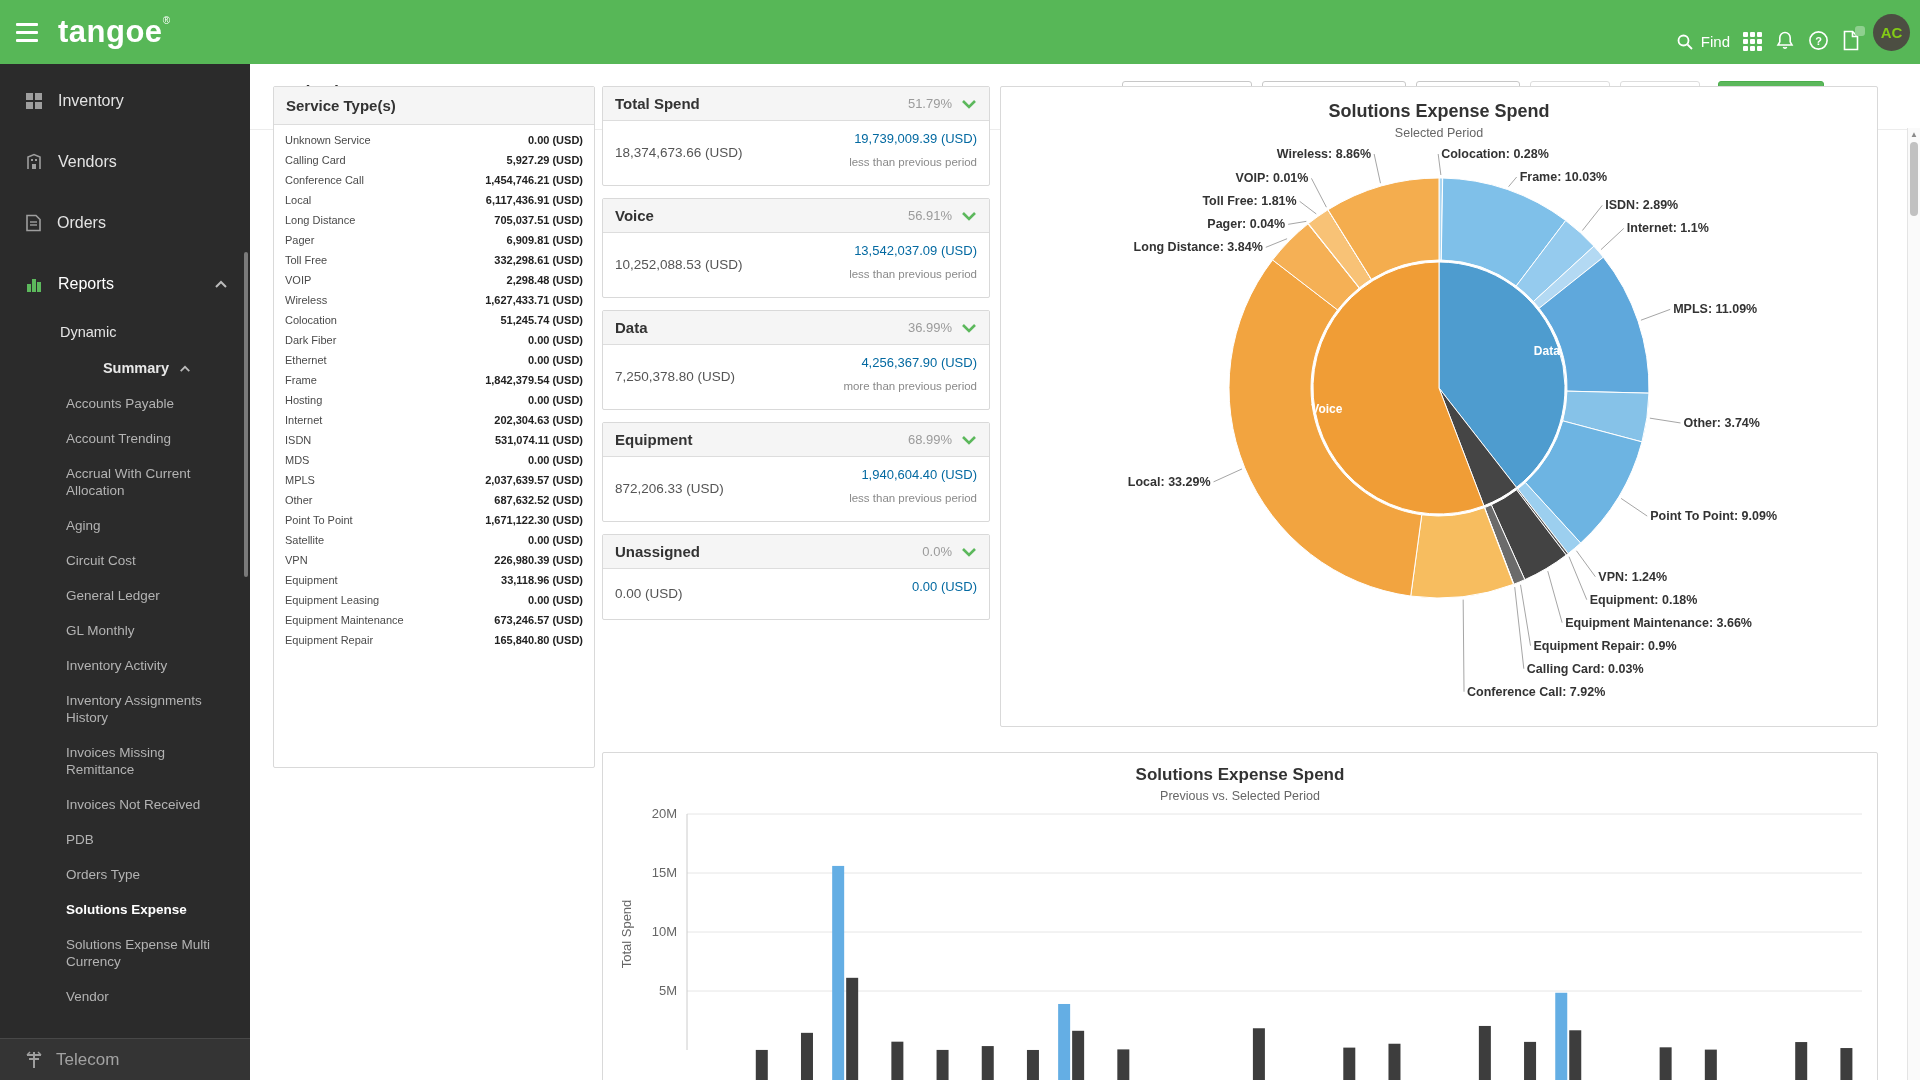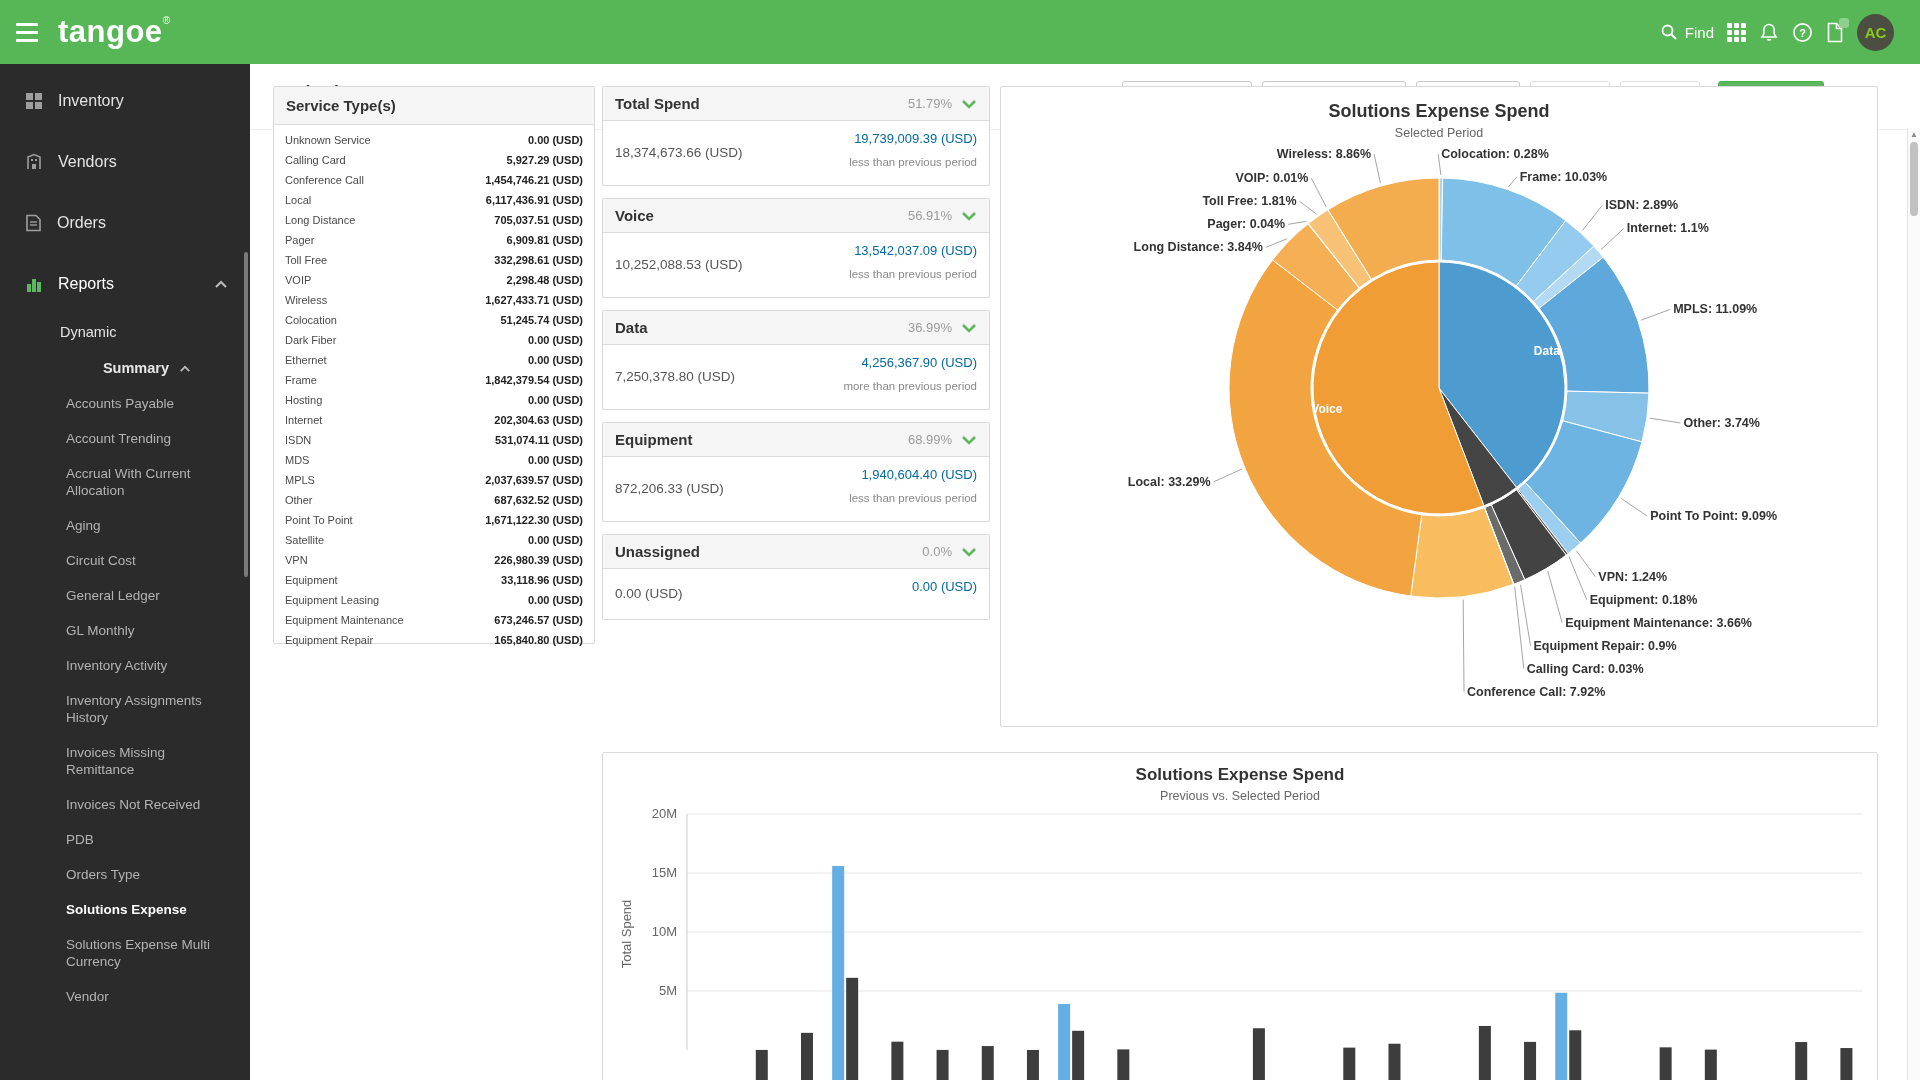--- a/index.html
+++ b/index.html
@@ -5,21 +5,21 @@
   * { box-sizing: border-box; margin: 0; padding: 0; }
   html,body { width:1920px; height:1080px; overflow:hidden; }
   body { font-family:"Liberation Sans", sans-serif; background:#fff; position:relative; color:#333; }
 
   
   .topbar { position:absolute; left:0; top:0; width:1920px; height:64px; background:#57b757; display:flex; align-items:center; z-index:30; }
   .hamburger { width:46px; height:64px; display:flex; flex-direction:column; justify-content:center; gap:5px; padding-left:16px; cursor:pointer; background:none; border:none; }
   .hamburger span { display:block; width:22px; height:3px; background:#fff; border-radius:1px; }
   .logo { color:#fff; font-size:31px; font-weight:bold; letter-spacing:.5px; margin-left:12px; }
   .logo sup { font-size:10px; font-weight:normal; vertical-align:18px; }
-  .tb-right { margin-left:auto; display:flex; align-items:center; gap:13px; padding-right:26px; }
+  .tb-right { margin-left:auto; display:flex; align-items:flex-end; gap:13px; padding-right:10px; }
   .tb-find { display:flex; align-items:center; gap:7px; color:#fff; font-size:15px; cursor:pointer; }
   .tb-icon { background:none; border:none; cursor:pointer; position:relative; display:flex; align-items:center; }
   .tb-badge { position:absolute; top:-4px; right:-5px; width:10px; height:10px; background:#8fd08f; border-radius:3px; }
   .avatar { width:37px; height:37px; border-radius:50%; background:#4c4e42; color:#84cc16; font-size:15px; font-weight:bold; display:flex; align-items:center; justify-content:center; cursor:pointer; }
 
   
   .sidebar { position:absolute; left:0; top:64px; width:250px; height:1016px; background:#2b2b2b; z-index:20; }
   .nav-main { height:61px; display:flex; align-items:center; gap:15px; padding-left:25px; color:#e3e3e3; font-size:16px; cursor:pointer; position:relative; }
   .nav-main.first { margin-top:6px; }
   .nav-main .chev { position:absolute; right:22px; }
@@ -40,21 +40,21 @@
   .btn.green { background:#5cb85c; border-color:#4cae4c; color:#fff; margin-left:8px; }
   .page-group { display:inline-flex; align-items:center; height:32px; border:1px solid #c8c8c8; border-radius:3px; background:#fff; padding:0 10px; gap:8px; font-size:12.5px; color:#555; }
   .page-input { width:40px; height:22px; border:1px solid #c4c4c4; border-radius:2px; text-align:center; font-size:12.5px; color:#333; font-family:inherit; }
   .page-next { background:none; border:none; font-size:11px; color:#444; cursor:pointer; }
   .hist-btn { background:none; border:none; cursor:pointer; margin-left:18px; display:flex; }
 
   
   .panel { position:absolute; background:#fff; border:1px solid #d9d9d9; border-radius:2px; }
   .panel-head { background:#f5f5f5; border-bottom:1px solid #ddd; font-size:15px; font-weight:bold; color:#333; padding:10px 12px; }
 
-  #svc-panel { left:23px; top:22px; width:322px; height:558px; }
+  #svc-panel { left:23px; top:22px; width:322px; height:682px; }
   .svc-rows { padding:5px 0; }
   .svc-row { display:flex; justify-content:space-between; padding:4px 11px; font-size:11px; }
   .svc-name { color:#4a4a4a; }
   .svc-val { color:#222; font-weight:bold; }
 
   #cards-col { position:absolute; left:352px; top:22px; width:388px; }
   .card { background:#fff; border:1px solid #d9d9d9; border-radius:2px; margin-bottom:12px; }
   .card-head { background:#f5f5f5; border-bottom:1px solid #ddd; display:flex; align-items:center; padding:8px 12px; cursor:pointer; }
   .card-title { font-size:15px; font-weight:bold; color:#333; }
   .card-pct { margin-left:auto; font-size:13px; color:#9b9b9b; margin-right:9px; }
@@ -200,20 +200,30 @@
       <div class="nav-child">Invoices Not Received</div>
       <div class="nav-child">PDB</div>
       <div class="nav-child">Orders Type</div>
       <div class="nav-child active">Solutions Expense</div>
       <div class="nav-child">Solutions Expense Multi Currency</div>
       <div class="nav-child">Vendor</div>
     </div>
 
   <div class="side-scroll"></div>
 
+  <div class="sidebar-bottom">
+    <svg width="18" height="20" viewBox="0 0 18 20">
+        <line x1="9" y1="2" x2="9" y2="18" stroke="#9e9e9e" stroke-width="2"></line>
+        <line x1="2" y1="5" x2="16" y2="5" stroke="#9e9e9e" stroke-width="2"></line>
+        <line x1="4" y1="9" x2="14" y2="9" stroke="#9e9e9e" stroke-width="2"></line>
+        <line x1="2" y1="5" x2="5" y2="2" stroke="#9e9e9e" stroke-width="1.4"></line>
+        <line x1="16" y1="5" x2="13" y2="2" stroke="#9e9e9e" stroke-width="1.4"></line>
+      </svg>
+    <span>Telecom</span>
+  </div>
 </nav>
 
 <main class="main">
   <div class="page-header">
     <h1>Solutions Expense</h1>
     <div class="controls">
       <button class="btn">
         <span class="ic">⚙</span>
         <span>PARAMETERS</span>
       </button>

